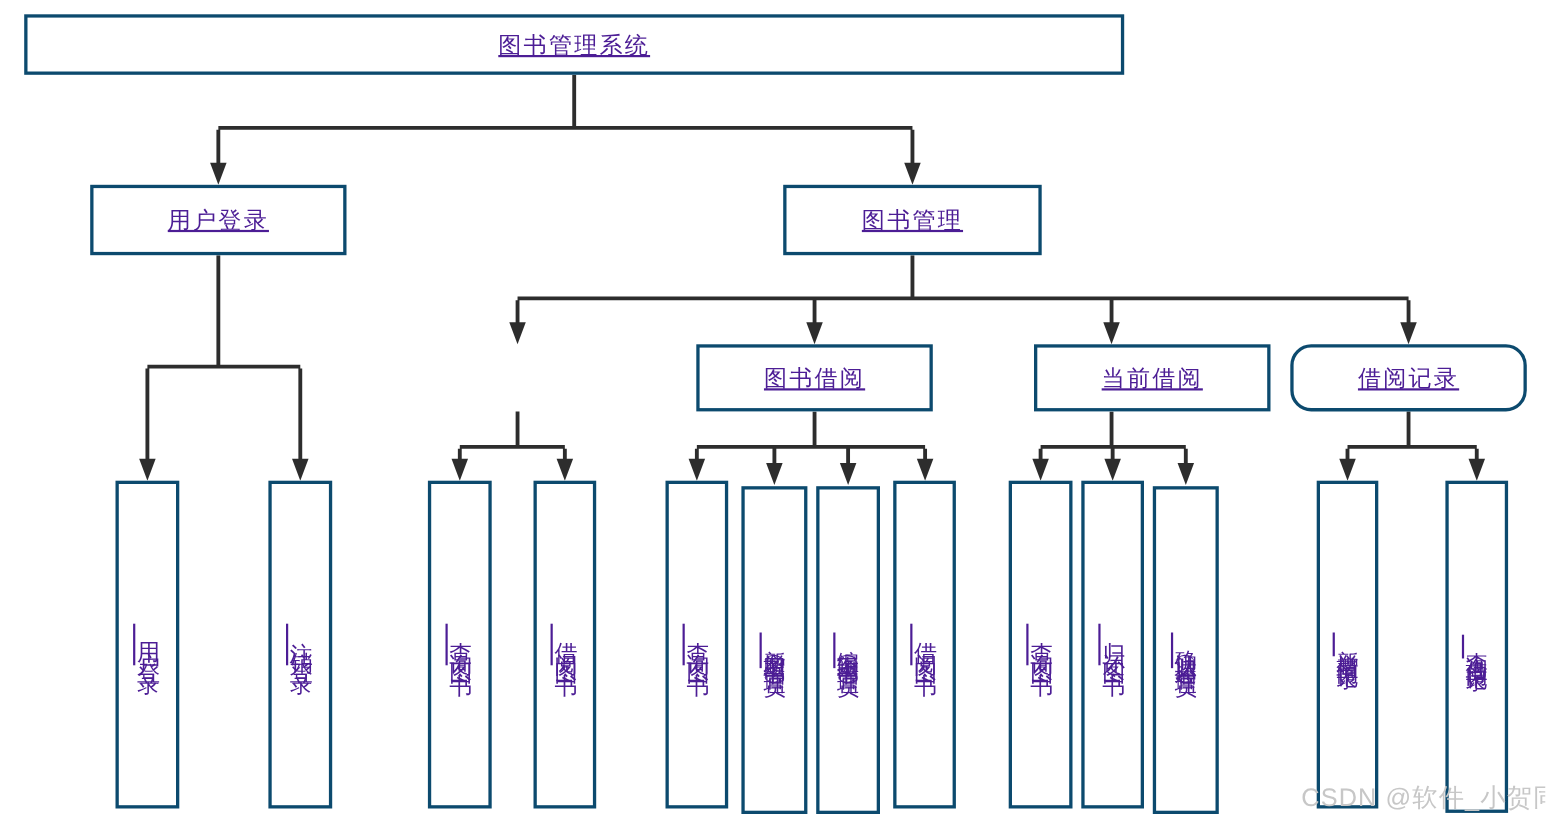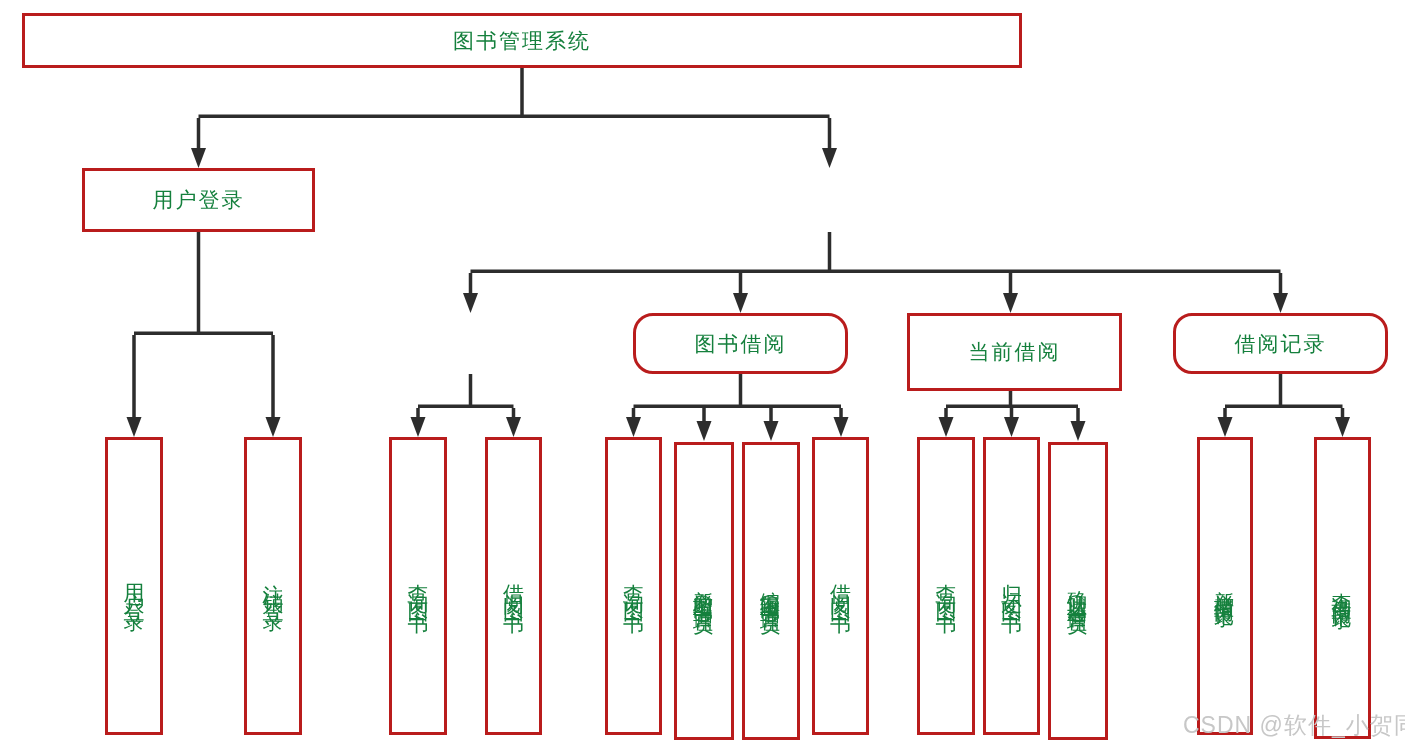--- a/index.html
+++ b/index.html
@@ -15,29 +15,30 @@
   }
   .wires {
     position: absolute; left: 0; top: 0;
     width: 1405px; height: 747px;
   }
   .wire { stroke: #2d2d2d; stroke-width: 3.5; fill: none; }
   .ahead { fill: #2d2d2d; stroke: none; }
   .box {
     position: absolute;
     box-sizing: border-box;
-    border: 3px solid #b91c1c;
+    border: 3px solid #0c4a6e;
     background: #ffffff;
     display: flex;
     align-items: center;
     justify-content: center;
-    color: #15803d;
+    color: #4c1d95;
     font-size: 21px;
     letter-spacing: 2px;
     white-space: nowrap;
+    text-decoration: underline;
   }
   .leaf {
     writing-mode: vertical-rl;
     text-orientation: mixed;
     letter-spacing: 0.45em;
     font-size: 21px;
   }
   .leaf.long {
     letter-spacing: 0.18em;
     font-size: 20px;
@@ -102,23 +103,24 @@
     <g>
       <path class="wire" d="M1280.5 374 V408 M1225 406.25 H1342.5 M1225 408 V419 M1342.5 408 V419"></path>
       <polygon class="ahead" points="1217.5,417 1232.5,417 1225,437"></polygon>
       <polygon class="ahead" points="1335,417 1350,417 1342.5,437"></polygon>
     </g>
   </svg>
 
   <div class="box" style="left:22px; top:13px; width:1000px; height:55px;">图书管理系统</div>
 
   <div class="box" style="left:82px; top:168px; width:233px; height:64px;">用户登录</div>
+  <div class="box" style="left:712px; top:168px; width:235px; height:64px;">图书管理</div>
 
-  <div class="box" style="left:633px; top:313px; width:215px; height:61px;border-radius:20px;">图书借阅</div>
-  <div class="box" style="left:907px; top:313px; width:215px; height:78px;">当前借阅</div>
+  <div class="box" style="left:633px; top:313px; width:215px; height:61px;">图书借阅</div>
+  <div class="box" style="left:940px; top:313px; width:215px; height:61px;">当前借阅</div>
   <div class="box" style="left:1173px; top:313px; width:215px; height:61px;border-radius:19px;">借阅记录</div>
 
   <div class="box leaf" style="left:105px; top:437px; width:58px; height:298px;">用户登录</div>
   <div class="box leaf" style="left:244px; top:437px; width:58px; height:298px;">注销登录</div>
 
   <div class="box leaf" style="left:389px; top:437px; width:58px; height:298px;">查询图书</div>
   <div class="box leaf" style="left:485px; top:437px; width:57px; height:298px;">借阅图书</div>
 
   <div class="box leaf" style="left:605px; top:437px; width:57px; height:298px;">查询图书</div>
   <div class="box leaf long" style="left:674px; top:442px; width:60px; height:298px;">新增图书（管理员）</div>

